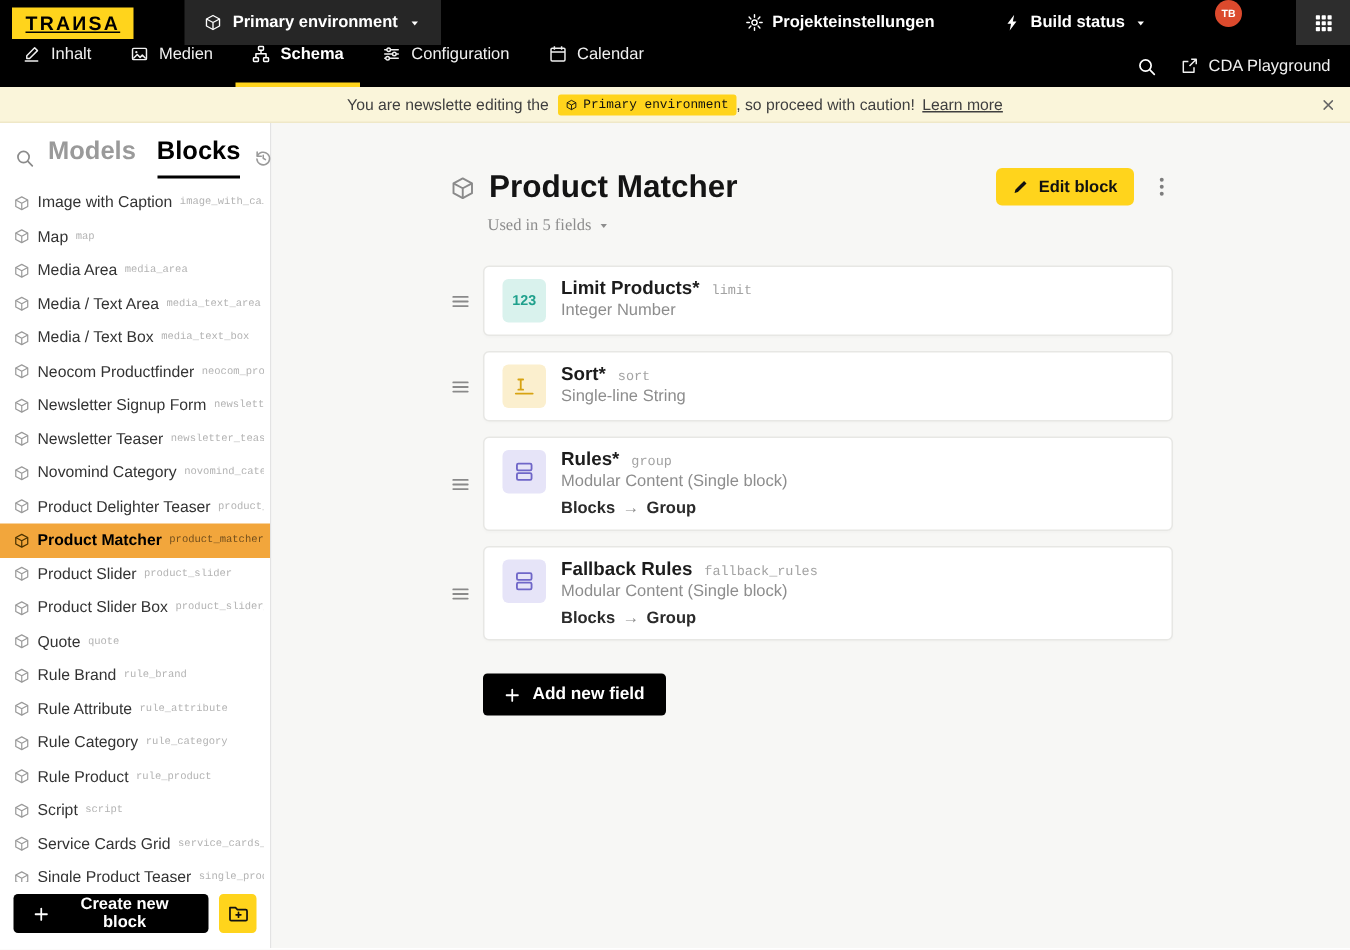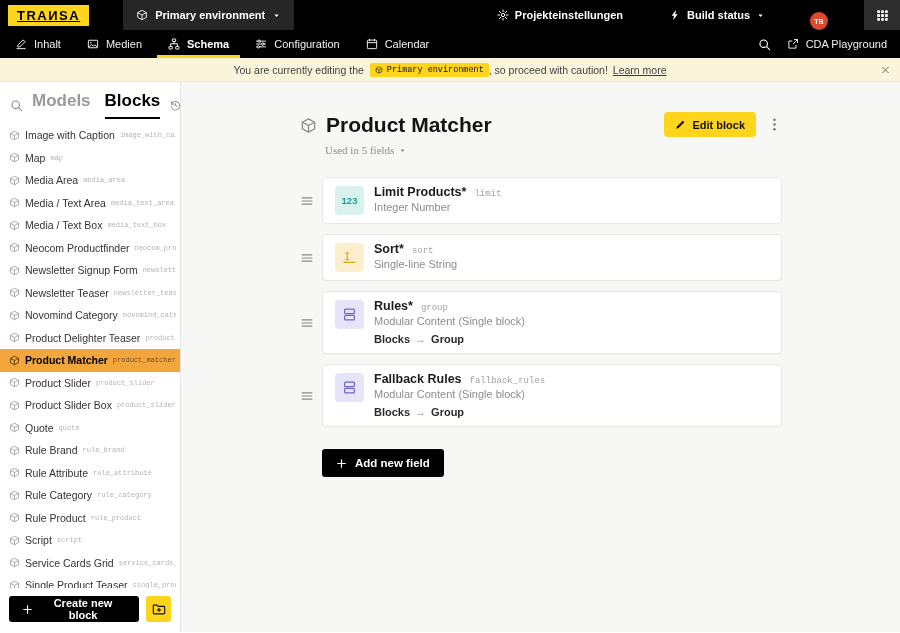--- a/index.html
+++ b/index.html
@@ -17,33 +17,33 @@
   .ic11{width:11px;height:11px} .ic12{width:12px;height:12px} .ic13{width:13px;height:13px}
   .ic14{width:14px;height:14px} .ic15{width:15px;height:15px} .ic17{width:17px;height:17px}
 
   
   .topbar { height:30px; background:#000; display:flex; align-items:stretch; color:#fff; }
   .logo { align-self:center; margin-left:8px; background:var(--yellow); color:#000;
     font-weight:bold; font-size:13px; letter-spacing:1.5px; padding:3px 9px;text-decoration:underline; }
   .env-btn { margin-left:34px; background:#262626; border:none; color:#fff; cursor:pointer;
     display:flex; align-items:center; gap:7px; padding:0 13px; font-family:inherit;
     font-size:11px; font-weight:bold; }
-  .topbar-right { margin-left:auto; display:flex; align-items:flex-end;gap:24px; }
+  .topbar-right { margin-left:auto; display:flex; align-items:flex-start;gap:24px; }
   .tb-btn { background:none; border:none; color:#fff; font-family:inherit; font-size:11px;
     font-weight:bold; display:flex; align-items:center; gap:6px; padding:0 11px; cursor:pointer; height:30px; }
   .avatar { width:18px; height:18px; border-radius:50%; background:#DC4A2D; color:#fff;
     font-size:7px; font-weight:bold; display:flex; align-items:center; justify-content:center;
     margin:0 10px; cursor:pointer; }
   .apps-btn { width:36px; height:30px; background:#2d2d2d; border:none; color:#fff;
     display:flex; align-items:center; justify-content:center; cursor:pointer; margin-left:2px; }
 
   
   .nav { height:28px; background:#000; display:flex; align-items:stretch; color:#fff; }
   .nav-items { display:flex; align-items:stretch; padding-left:2px; }
-  .nav-item { display:flex; align-items:center; gap:7px; padding:0 13px; font-size:11px;
+  .nav-item { display:flex; gap:7px; padding:0 13px; font-size:11px;
     color:#f0f0f0; cursor:pointer; position:relative; }
   .nav-item.active { color:#fff; font-weight:bold; }
   .nav-item.active::after { content:""; position:absolute; left:2px; right:2px; bottom:0;
     height:3px; background:var(--yellow); }
   .nav-right { margin-left:auto; display:flex; align-items:stretch; }
   .nav-search { display:flex; align-items:center; padding:0 11px; color:#fff; cursor:pointer;
     background:none; border:none; }
   .playground { display:flex; align-items:center; gap:7px; padding:0 13px 0 5px;
     font-size:11px; color:#f0f0f0; cursor:pointer; }
 
@@ -256,21 +256,21 @@
             <path d="M12 9v4.5H2.5V4H7"></path>
             <path d="M9.5 2H14v4.5M14 2 8 8"></path>
           </svg>
         </span>
       <span>CDA Playground</span>
     </div>
   </div>
 </nav>
 
 <div class="banner">
-  <span>You are currently editing the</span>
+  <span>You are newslette editing the</span>
   <span class="banner-badge">
     <span class="ic ic8">
         <svg viewBox="0 0 16 16" fill="none" stroke="currentColor" stroke-width="1.2" stroke-linejoin="round">
           <path d="M8 1.8 13.8 4.9v6.2L8 14.2 2.2 11.1V4.9z"></path>
           <path d="M2.2 4.9 8 8l5.8-3.1M8 8v6.2"></path>
         </svg>
       </span>
     <span>Primary environment</span>
   </span>
   <span>, so proceed with caution!</span>

